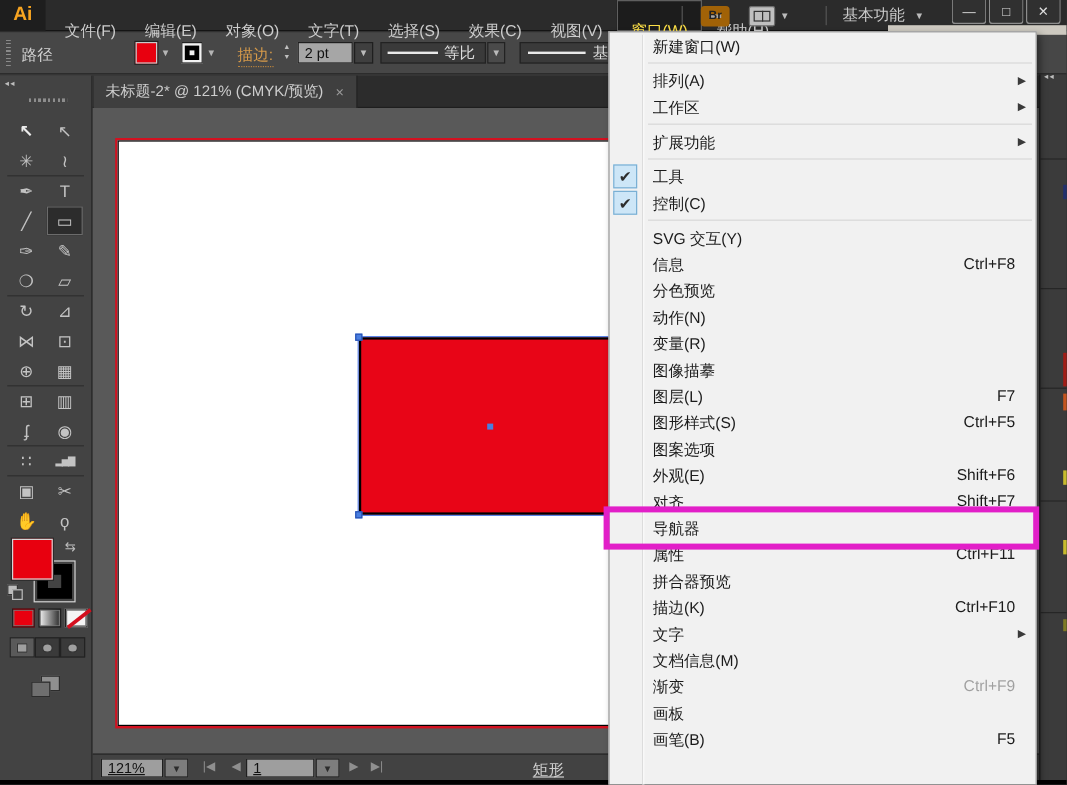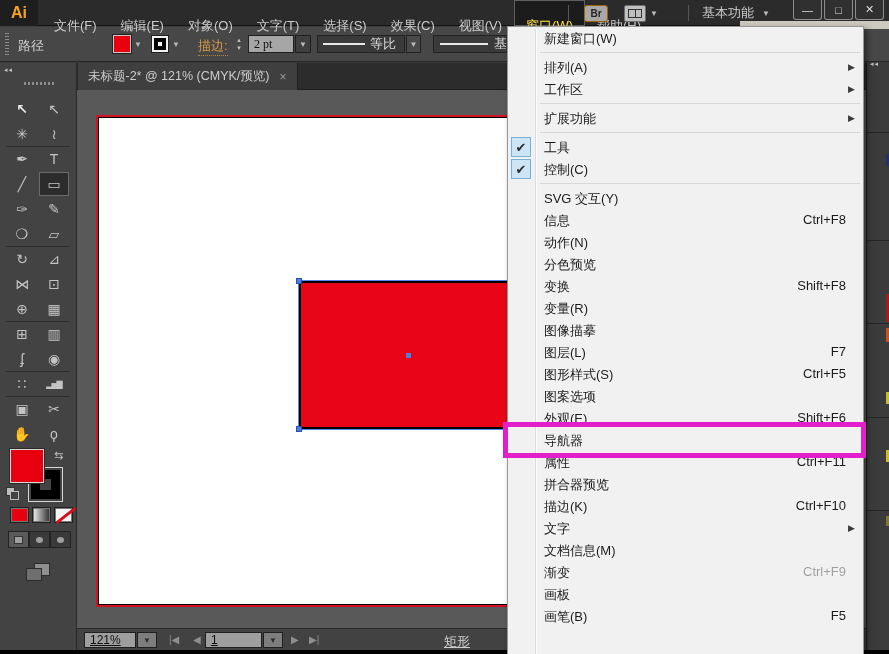--- a/index.html
+++ b/index.html
@@ -14,21 +14,21 @@
     background:#2b2b2b; border-bottom:1px solid #141414; z-index:40; }
   .ai-logo { position:absolute; left:0; top:0; width:38px; height:26px;
     background:#1e1e1e; color:#f7a421; font-weight:bold; font-size:16px;
     display:flex; align-items:center; justify-content:center; }
   .menubar { position:absolute; left:42px; top:0; height:26px; display:flex; }
   .menubar .mi { padding:13px 12px; line-height:25px; font-size:13px; color:#cccccc; white-space:nowrap; }
   .menubar .mi.active { background:#1c1c1c; box-shadow:inset 0 0 0 1px #5f5f5f; color:#fde047; }
   .tb-sep { position:absolute; top:5px; width:1px; height:16px; background:#555; }
   .silver-strip { position:absolute; left:740px; top:21px; width:149px; height:8px; background:#cdc9c0; }
   .br-chip { position:absolute; left:584px; top:5px; width:24px; height:17px; background:#a8a8a8;
-    border:1px solid #a16207; border-radius:3px; color:#222; font-size:10px; font-weight:bold;
+    border:7px solid #a16207; border-radius:3px; color:#222; font-size:10px; font-weight:bold;
     display:flex; align-items:center; justify-content:center; }
   .arr-chip { position:absolute; left:624px; top:5px; width:22px; height:17px; background:#bfbfbf;
     border:1px solid #6e6e6e; border-radius:2px; }
   .arr-chip:before { content:""; position:absolute; left:3px; top:3px; right:3px; bottom:3px;
     border:1px solid #333; }
   .arr-chip:after { content:""; position:absolute; left:10px; top:3px; width:1px; bottom:3px; background:#333; }
   .arr-dd { position:absolute; left:650px; top:9px; font-size:8px; color:#bbb; }
   .workspace { position:absolute; left:702px; top:0; line-height:25px; font-size:13px; color:#cccccc; }
   .ws-dd { position:absolute; left:762px; top:9px; font-size:8px; color:#bbb; }
   .winbtns { position:absolute; left:793px; top:0; display:flex; gap:2px; z-index:41; }
@@ -45,21 +45,21 @@
   .chip-dd { position:absolute; top:13px; font-size:8px; color:#b5b5b5; }
   .stroke-chip { position:absolute; left:151px; top:8px; width:18px; height:18px; background:#f2f2f2;
     border:1px solid #222; }
   .stroke-chip:before { content:""; position:absolute; left:2px; top:2px; right:2px; bottom:2px;
     border:4px solid #000; }
   .stroke-word { position:absolute; left:198px; top:10px; font-size:13px; color:#d79b4a;
     border-bottom:1px dotted #b9833c; }
   .stepper { position:absolute; left:233px; top:8px; width:12px; height:18px; display:flex;
     flex-direction:column; align-items:center; justify-content:center; color:#c0c0c0; font-size:6px; line-height:8px; }
   .pt-field { position:absolute; left:248px; top:8px; width:46px; height:18px; background:#a6a6a6;
-    border:1px solid #1f1f1f; color:#111; font-size:12px; line-height:16px; padding-left:5px;font-family:Liberation Serif, serif; }
+    border:1px solid #1f1f1f; color:#111; font-size:12px; line-height:16px; padding-left:5px; }
   .pt-dd { position:absolute; left:295px; top:8px; width:16px; height:18px; background:#3f3f3f;
     border:1px solid #1f1f1f; color:#bbb; font-size:8px; display:flex; align-items:center; justify-content:center; }
   .prof-chip { position:absolute; left:317px; top:8px; width:88px; height:18px; background:#3a3a3a;
     border:1px solid #222; display:flex; align-items:center; }
   .prof-line { width:42px; height:2px; background:#e9e9e9; margin:0 5px; }
   .prof-text { font-size:13px; color:#dddddd; }
   .prof-dd { position:absolute; left:406px; top:8px; width:15px; height:18px; background:#4a4a4a;
     border:1px solid #222; color:#bbb; font-size:8px; display:flex; align-items:center; justify-content:center; }
   .brush-chip { position:absolute; left:433px; top:8px; width:100px; height:18px; background:#3a3a3a;
     border:1px solid #222; display:flex; align-items:center; }
@@ -361,28 +361,24 @@
       </div>
       <div class="menu-sep"></div>
       <div class="menu-row">
         <span class="lbl">SVG 交互(Y)</span>
       </div>
       <div class="menu-row">
         <span class="lbl">信息</span>
         <span class="sc">Ctrl+F8</span>
       </div>
       <div class="menu-row">
+        <span class="lbl">分色预览</span>
+      </div>
+      <div class="menu-row">
         <span class="lbl">动作(N)</span>
-      </div>
-      <div class="menu-row">
-        <span class="lbl">分色预览</span>
-      </div>
-      <div class="menu-row">
-        <span class="lbl">变换</span>
-        <span class="sc">Shift+F8</span>
       </div>
       <div class="menu-row">
         <span class="lbl">变量(R)</span>
       </div>
       <div class="menu-row">
         <span class="lbl">图像描摹</span>
       </div>
       <div class="menu-row">
         <span class="lbl">图层(L)</span>
         <span class="sc">F7</span>
@@ -392,20 +388,24 @@
         <span class="sc">Ctrl+F5</span>
       </div>
       <div class="menu-row">
         <span class="lbl">图案选项</span>
       </div>
       <div class="menu-row">
         <span class="lbl">外观(E)</span>
         <span class="sc">Shift+F6</span>
       </div>
       <div class="menu-row">
+        <span class="lbl">对齐</span>
+        <span class="sc">Shift+F7</span>
+      </div>
+      <div class="menu-row">
         <span class="lbl">导航器</span>
       </div>
       <div class="menu-row">
         <span class="lbl">属性</span>
         <span class="sc">Ctrl+F11</span>
       </div>
       <div class="menu-row">
         <span class="lbl">拼合器预览</span>
       </div>
       <div class="menu-row">

